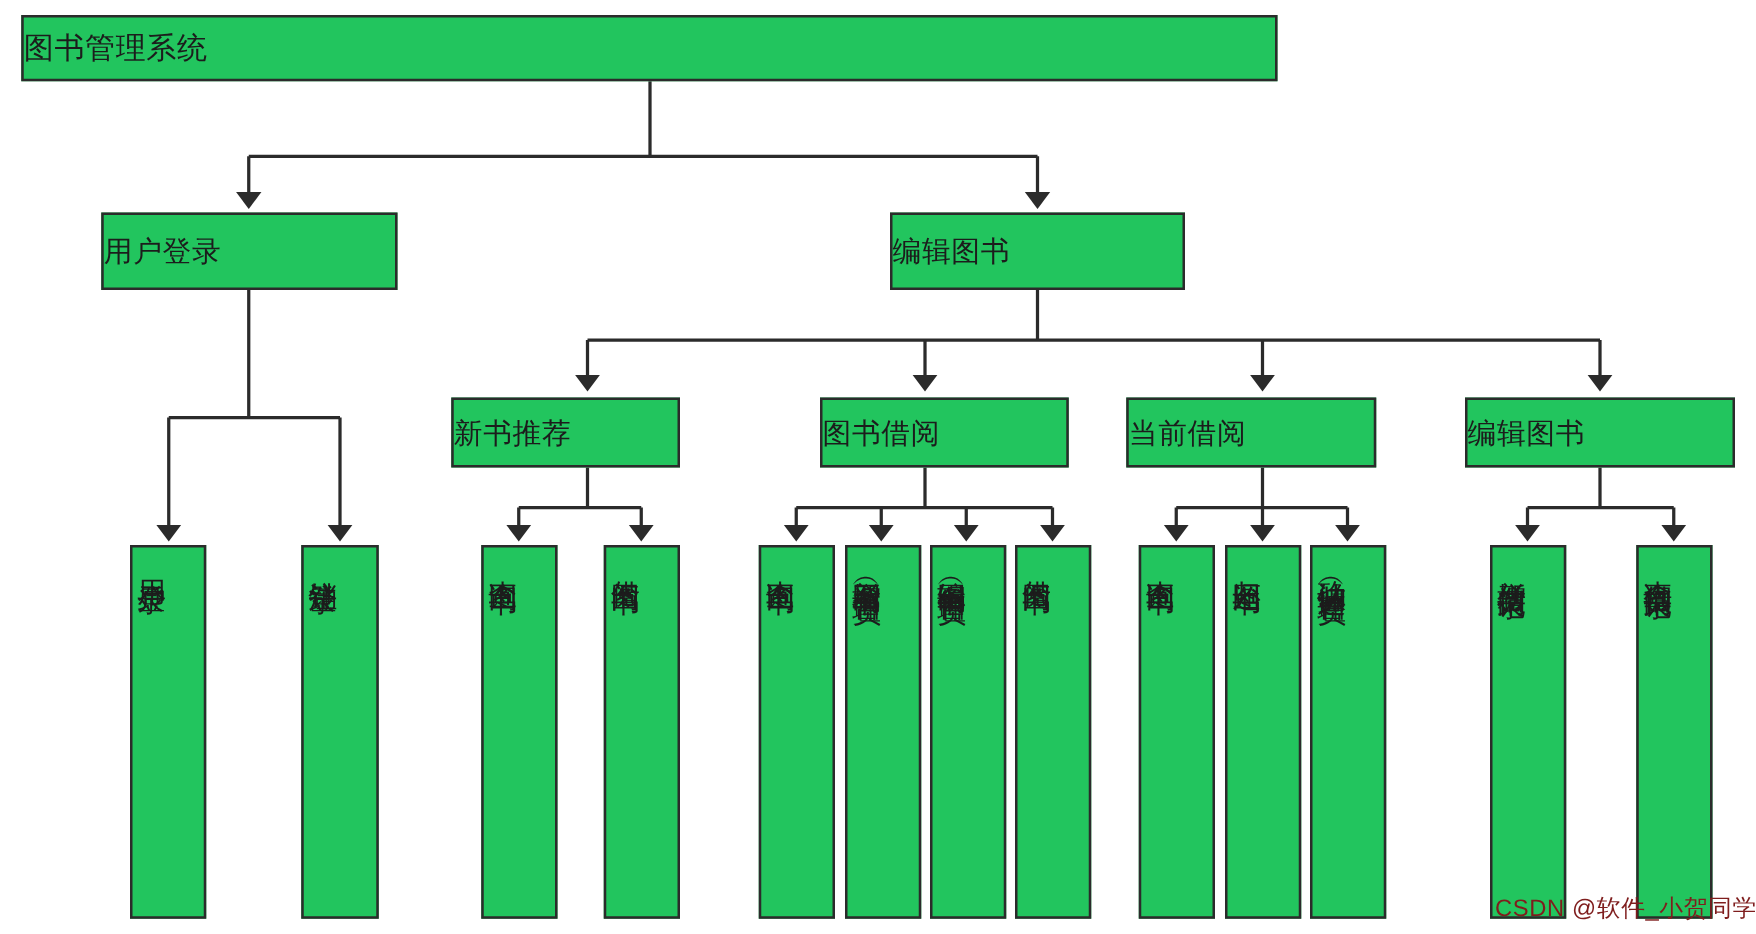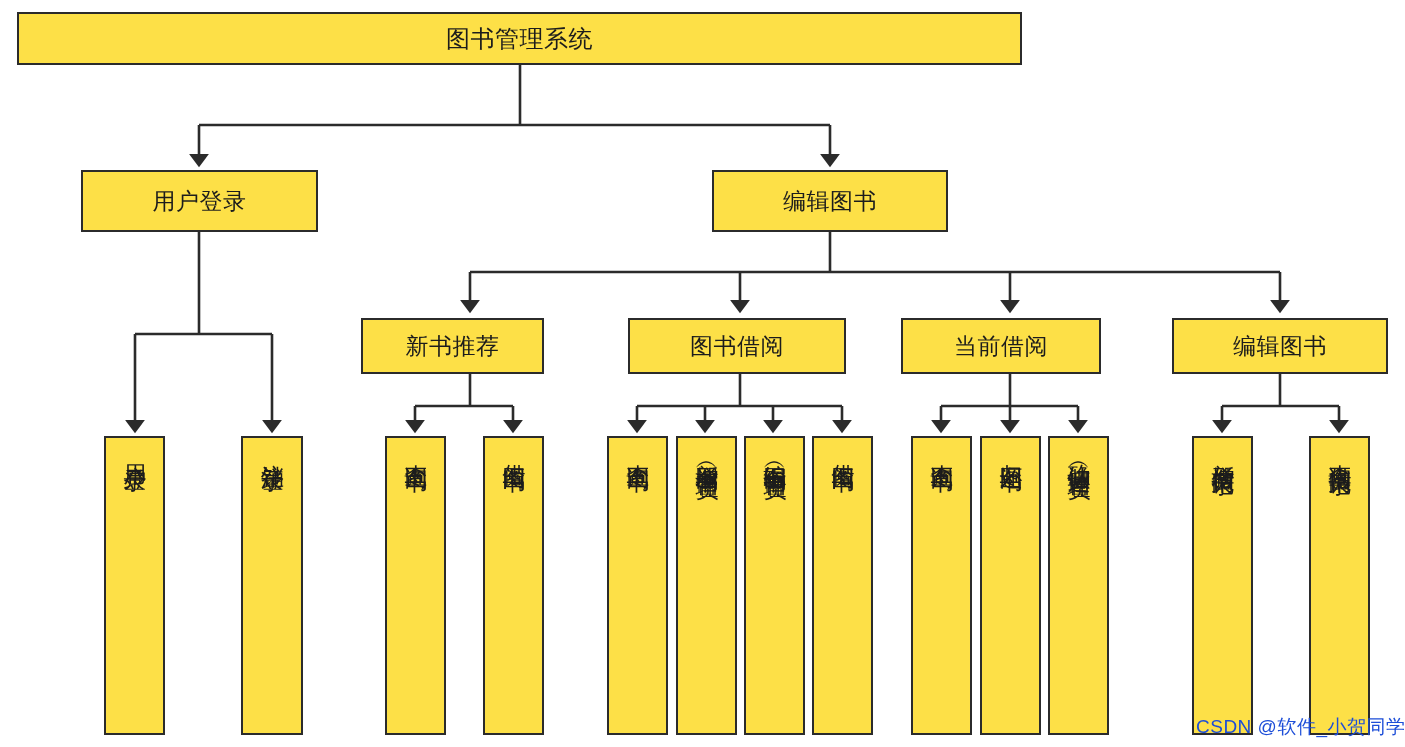--- a/index.html
+++ b/index.html
@@ -23,25 +23,24 @@
     position: absolute;
     left: 0;
     top: 0;
     width: 1405px;
     height: 747px;
     pointer-events: none;
   }
   .node {
     position: absolute;
     box-sizing: border-box;
-    background: #fde047;
+    background: #22c55e;
     border: 2px solid #2b2b2b;
     display: flex;
     align-items: center;
-    justify-content: center;
     z-index: 2;
   }
   .node-label {
     font-size: 23px;
     line-height: 1.22;
     letter-spacing: 0.5px;
     color: #1c1c1c;
     white-space: nowrap;
     text-align: center;
   }
@@ -59,21 +58,21 @@
     line-height: 1.30;
     letter-spacing: 2px;
     white-space: nowrap;
   }
   .node.root .node-label {
     font-size: 24px;
   }
   .watermark {
     position: absolute;
     font-size: 19px;
-    color: #1d4ed8;
+    color: #7f1d1d;
     letter-spacing: 0.5px;
     white-space: nowrap;
     z-index: 3;
     font-family: "Liberation Sans", "DejaVu Sans", sans-serif;
   }
 </style>
 </head>
 <body>
 
 <div id="diagram-root">
@@ -137,21 +136,21 @@
   </div>
 
   <div class="node horizontal" style="left:712px; top:170px; width:236px; height:62px;">
     <span class="node-label">编辑图书</span>
   </div>
 
   <div class="node horizontal" style="left:361px; top:318px; width:183px; height:56px;">
     <span class="node-label">新书推荐</span>
   </div>
 
-  <div class="node horizontal" style="left:628px; top:318px; width:218px; height:56px;">
+  <div class="node horizontal" style="left:656px; top:318px; width:199px; height:56px;">
     <span class="node-label">图书借阅</span>
   </div>
 
   <div class="node horizontal" style="left:901px; top:318px; width:200px; height:56px;">
     <span class="node-label">当前借阅</span>
   </div>
 
   <div class="node horizontal" style="left:1172px; top:318px; width:216px; height:56px;">
     <span class="node-label">编辑图书</span>
   </div>

